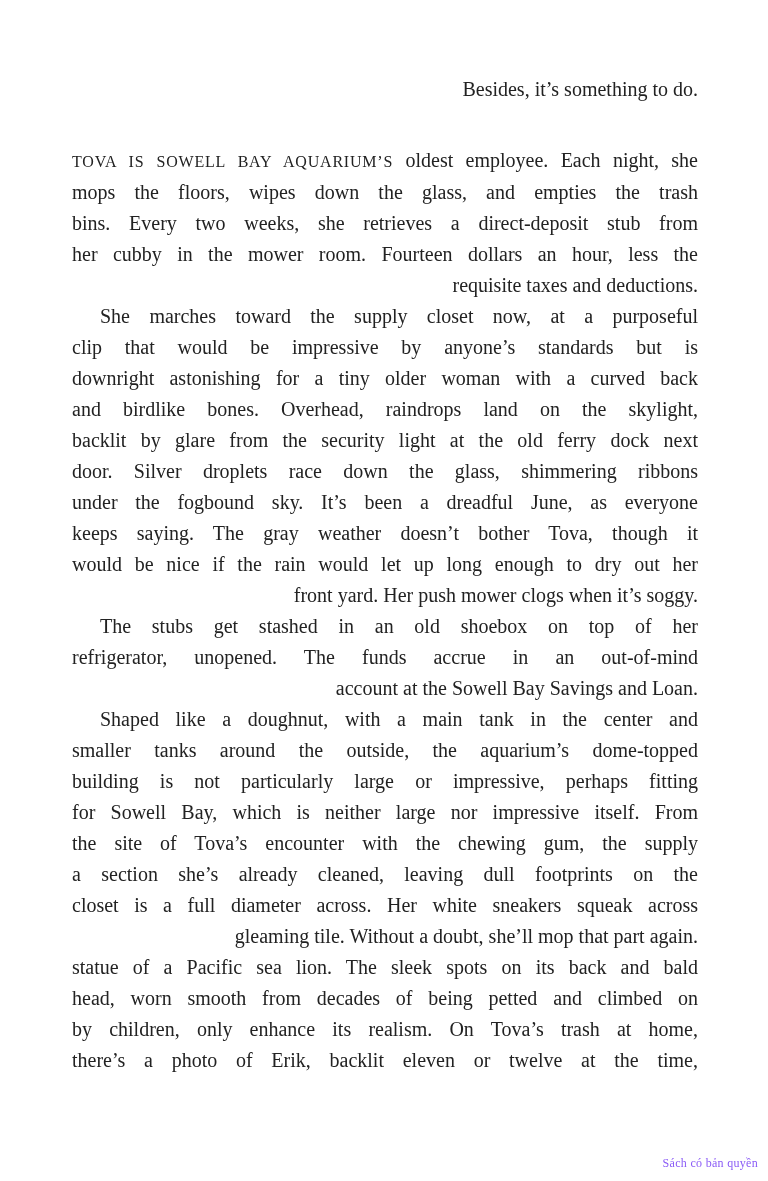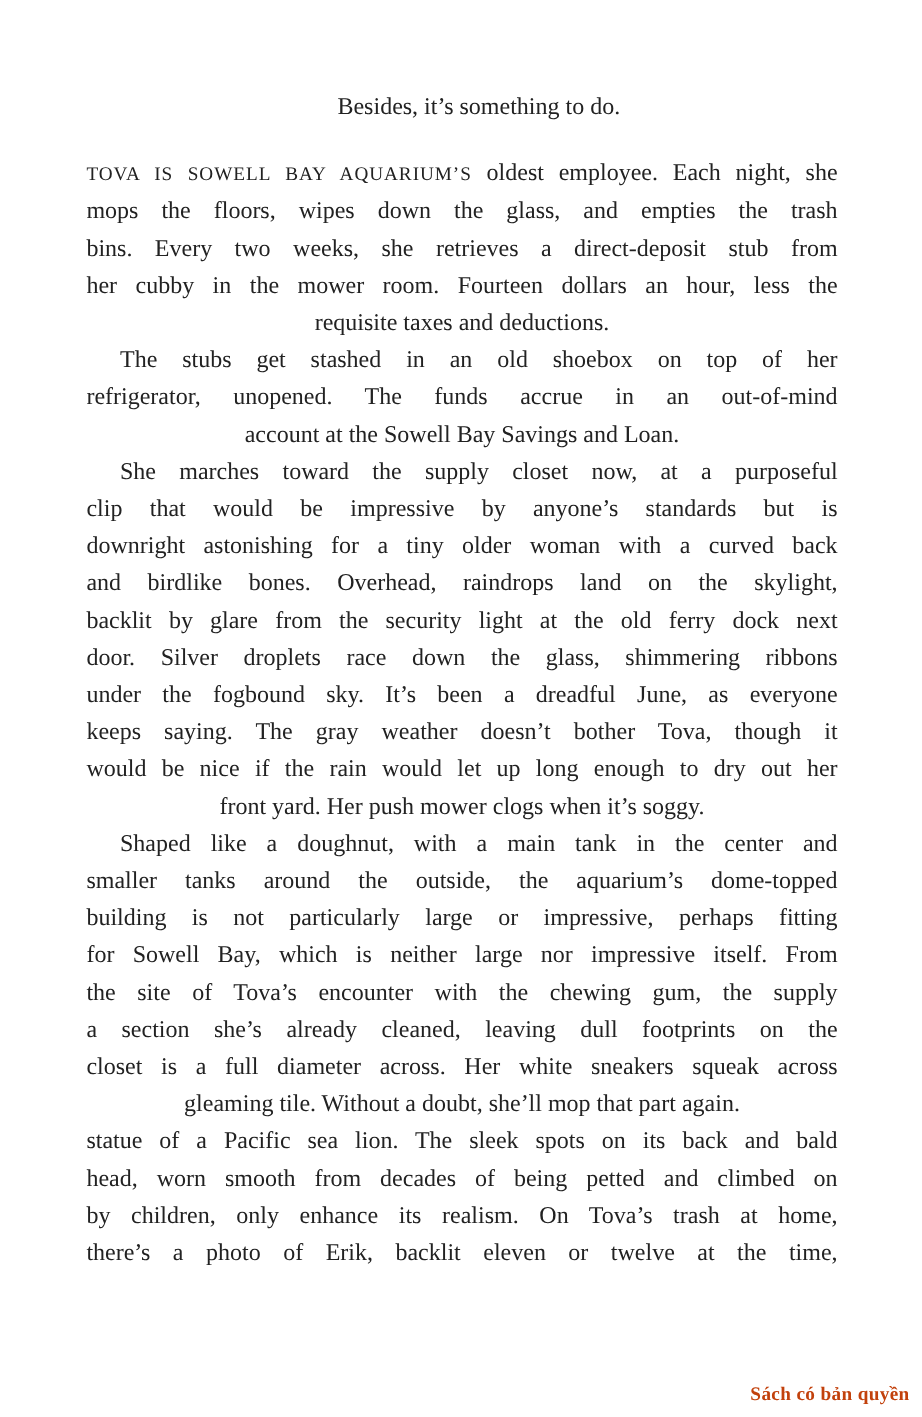--- a/index.html
+++ b/index.html
@@ -27,80 +27,79 @@
     color: #222222;
     font-size: 20px;
     line-height: 31px;
     font-family: "Liberation Serif", "DejaVu Serif", serif;
   }
   .paragraph {
     margin: 0;
   }
   
   .text-block > .paragraph:nth-child(2) {
-    margin-top: 24px;
+    margin-top: 40px;
   }
   .line {
-    text-align: center;
+    text-align: right;
     white-space: normal;
   }
   .line.justified {
     text-align: justify;
     text-align-last: justify;
   }
   .line.indented {
     padding-left: 28px;
   }
   .smallcaps {
     font-size: 16px;
     letter-spacing: 0.8px;
   }
   .watermark {
     position: absolute;
     top: 1156px;
     right: 10px;
-    font-size: 16px;
+    font-size: 12px;
     line-height: 14px;
-    color: #c2410c;
+    color: #8b5cf6;
     letter-spacing: 0.3px;
     font-family: "Liberation Serif", "DejaVu Serif", serif;
-    font-weight: bold;
   }
 </style>
 </head>
 <body>
 
 <div class="book-page">
   <div class="text-block">
       <div class="paragraph">
         <div class="line indented">Besides, it’s something to do.</div>
       </div>
       <div class="paragraph">
         <div class="line justified"><span class="smallcaps">TOVA IS SOWELL BAY AQUARIUM’S</span> oldest employee. Each night, she</div>
         <div class="line justified">mops the floors, wipes down the glass, and empties the trash</div>
         <div class="line justified">bins. Every two weeks, she retrieves a direct-deposit stub from</div>
         <div class="line justified">her cubby in the mower room. Fourteen dollars an hour, less the</div>
         <div class="line">requisite taxes and deductions.</div>
       </div>
       <div class="paragraph">
-        <div class="line justified indented">The stubs get stashed in an old shoebox on top of her</div>
-        <div class="line justified">refrigerator, unopened. The funds accrue in an out-of-mind</div>
-        <div class="line">account at the Sowell Bay Savings and Loan.</div>
-      </div>
-      <div class="paragraph">
         <div class="line justified indented">She marches toward the supply closet now, at a purposeful</div>
         <div class="line justified">clip that would be impressive by anyone’s standards but is</div>
         <div class="line justified">downright astonishing for a tiny older woman with a curved back</div>
         <div class="line justified">and birdlike bones. Overhead, raindrops land on the skylight,</div>
         <div class="line justified">backlit by glare from the security light at the old ferry dock next</div>
         <div class="line justified">door. Silver droplets race down the glass, shimmering ribbons</div>
         <div class="line justified">under the fogbound sky. It’s been a dreadful June, as everyone</div>
         <div class="line justified">keeps saying. The gray weather doesn’t bother Tova, though it</div>
         <div class="line justified">would be nice if the rain would let up long enough to dry out her</div>
         <div class="line">front yard. Her push mower clogs when it’s soggy.</div>
+      </div>
+      <div class="paragraph">
+        <div class="line justified indented">The stubs get stashed in an old shoebox on top of her</div>
+        <div class="line justified">refrigerator, unopened. The funds accrue in an out-of-mind</div>
+        <div class="line">account at the Sowell Bay Savings and Loan.</div>
       </div>
       <div class="paragraph">
         <div class="line justified indented">Shaped like a doughnut, with a main tank in the center and</div>
         <div class="line justified">smaller tanks around the outside, the aquarium’s dome-topped</div>
         <div class="line justified">building is not particularly large or impressive, perhaps fitting</div>
         <div class="line justified">for Sowell Bay, which is neither large nor impressive itself. From</div>
         <div class="line justified">the site of Tova’s encounter with the chewing gum, the supply</div>
         <div class="line justified">a section she’s already cleaned, leaving dull footprints on the</div>
         <div class="line justified">closet is a full diameter across. Her white sneakers squeak across</div>
         <div class="line">gleaming tile. Without a doubt, she’ll mop that part again.</div>

